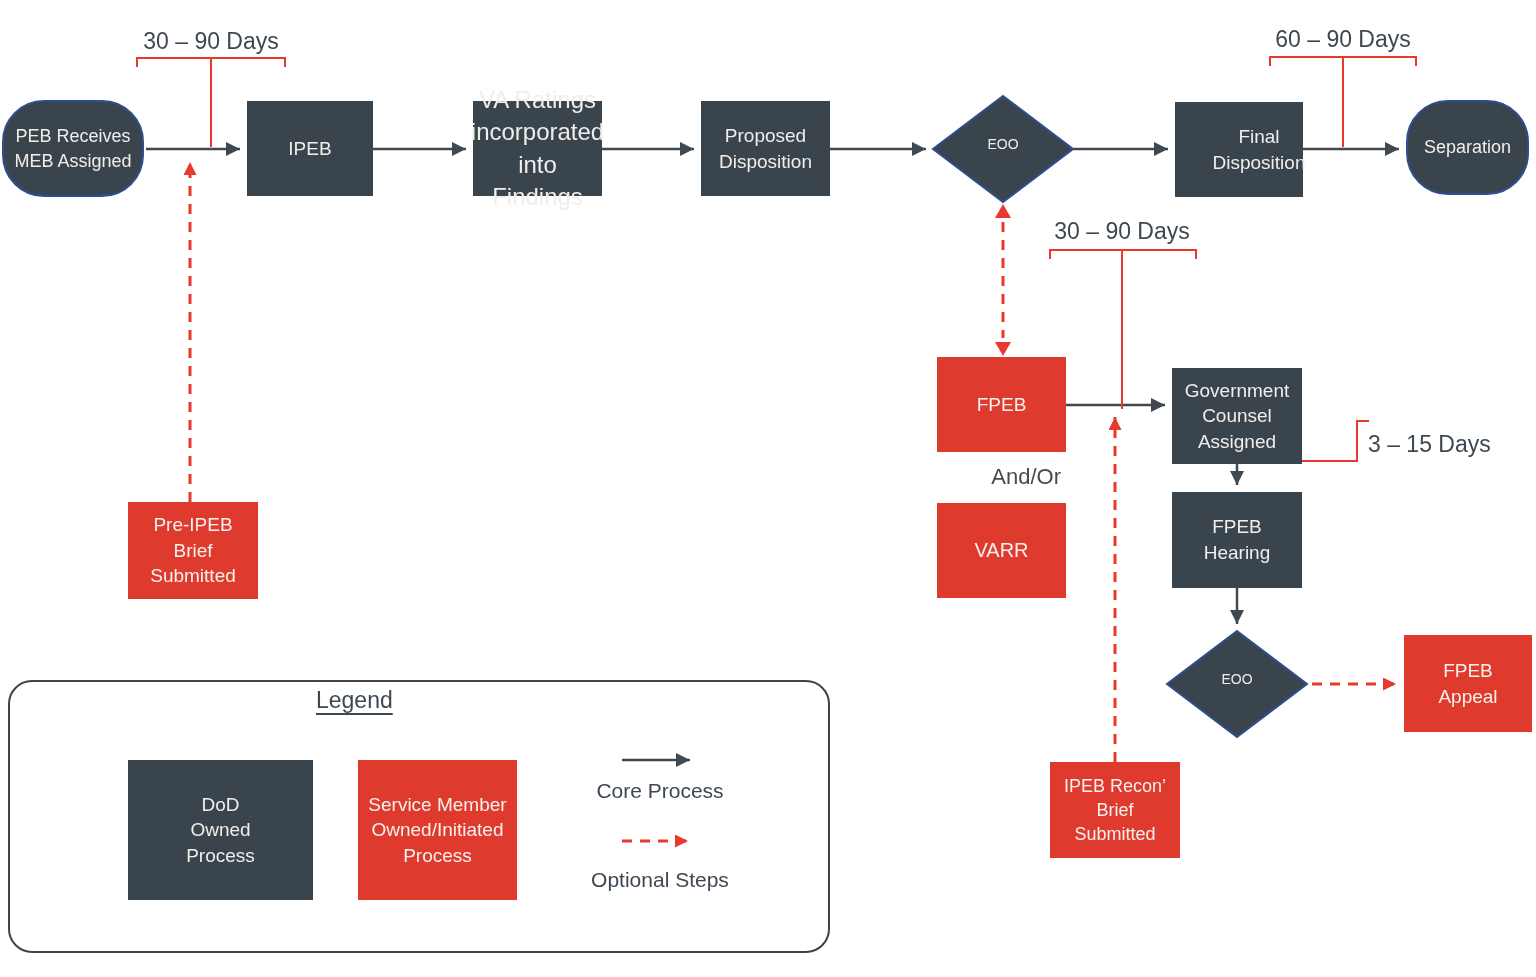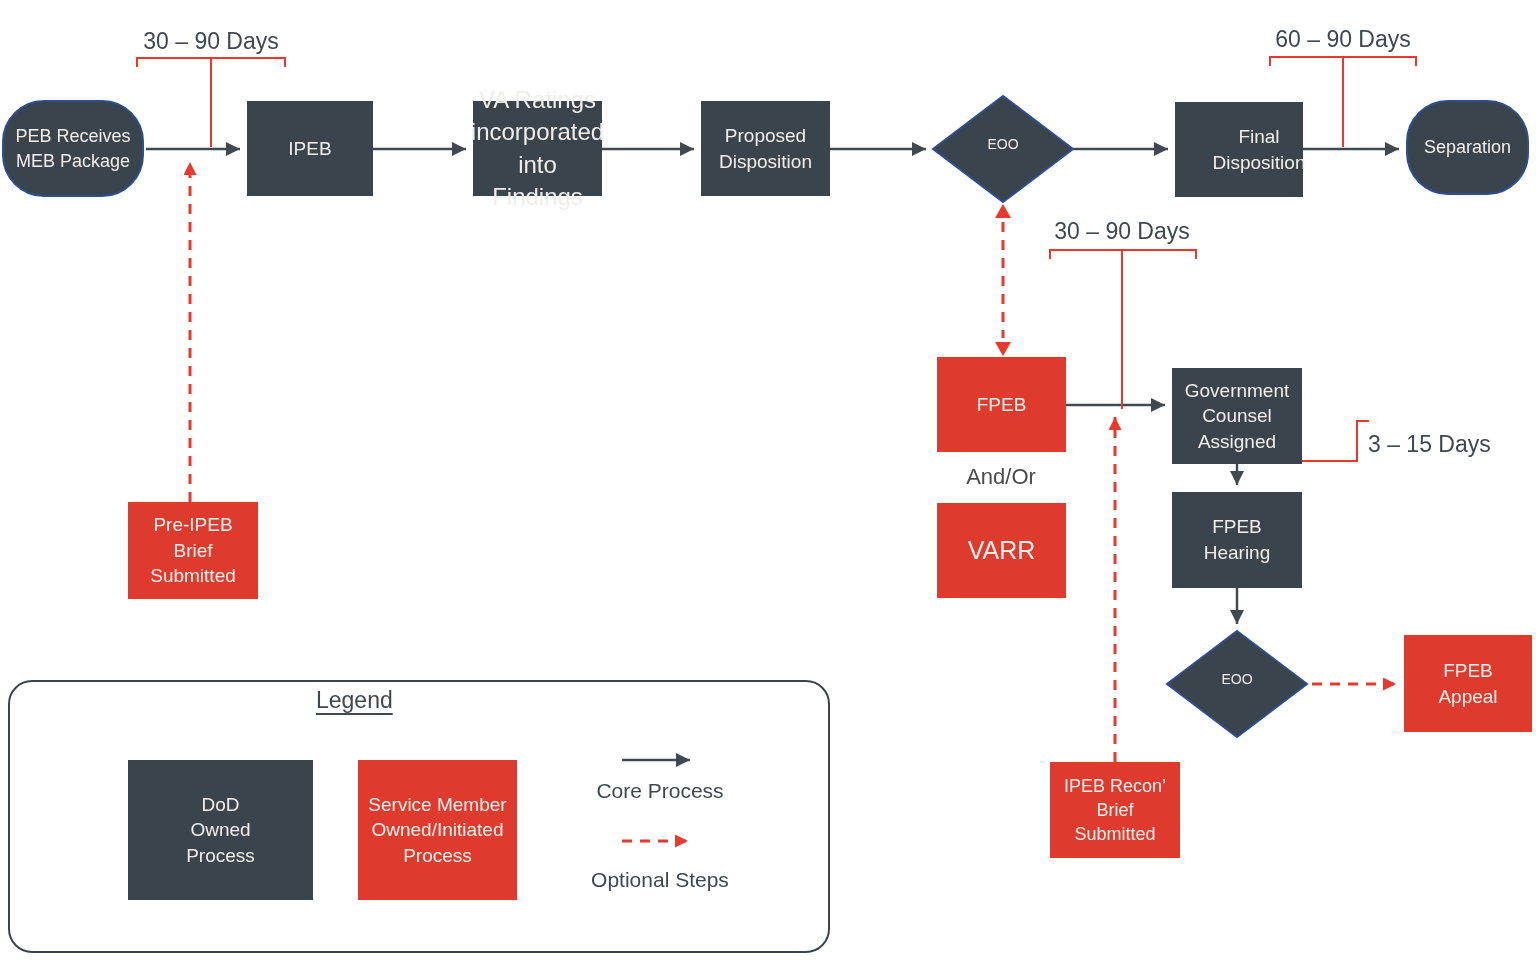--- a/index.html
+++ b/index.html
@@ -28,41 +28,41 @@
   .redbox{background:var(--c-red);color:#F6F1EC;}
   .pill{background:var(--c-dark);color:var(--c-text-light);border:2px solid var(--c-navy);border-radius:42px;}
 
   #n-peb{left:2px;top:100px;width:142px;height:97px;font-size:18px;}
   #n-ipeb{left:247px;top:101px;width:126px;height:95px;font-size:19px;}
   #n-va{left:473px;top:101px;width:129px;height:95px;font-size:24px;}
   #n-prop{left:701px;top:101px;width:129px;height:95px;font-size:19px;}
   #n-final{left:1175px;top:102px;width:128px;height:95px;font-size:19px;padding-left:40px;}
   #n-sep{left:1406px;top:100px;width:123px;height:95px;font-size:18px;}
   #n-fpeb{left:937px;top:357px;width:129px;height:95px;font-size:19px;}
-  #n-varr{left:937px;top:503px;width:129px;height:95px;font-size:25px;}
+  #n-varr{left:937px;top:503px;width:129px;height:95px;font-size:20px;}
   #n-gca{left:1172px;top:357px;width:130px;height:96px;font-size:19px;margin-top:11px;}
   #n-hear{left:1172px;top:492px;width:130px;height:96px;font-size:19px;}
   #n-appeal{left:1404px;top:635px;width:128px;height:97px;font-size:19px;}
   #n-preipeb{left:128px;top:502px;width:130px;height:97px;font-size:19px;}
   #n-recon{left:1050px;top:762px;width:130px;height:96px;font-size:18px;}
 
   .eoo-label{
     position:absolute;text-align:center;font-size:14px;color:var(--c-text-light);
   }
   #lbl-eoo1{left:943px;top:136px;width:120px;}
   #lbl-eoo2{left:1177px;top:671px;width:120px;}
 
   .day{position:absolute;font-size:23px;color:var(--c-text-dark);text-align:center;white-space:nowrap;}
   #d-pre{left:106px;top:28px;width:210px;}
   #d-sep{left:1238px;top:26px;width:210px;}
   #d-fpeb{left:1017px;top:218px;width:210px;}
   #d-hear{left:1368px;top:431px;width:160px;text-align:left;}
 
   #lbl-andor{
-    position:absolute;left:941px;top:464px;width:120px;text-align:center;
+    position:absolute;left:941px;top:464px;width:120px;text-align:right;
     font-size:22px;color:#4A4A4A;
   }
 
   #legend-box{
     position:absolute;left:8px;top:680px;width:822px;height:273px;
     border:2px solid var(--c-dark);border-radius:24px;box-sizing:border-box;
   }
   #legend-title{
     position:absolute;left:316px;top:687px;width:200px;
     font-size:23px;color:var(--c-text-dark);
@@ -125,21 +125,21 @@
     </g>
 
     <polygon class="diamond" points="1003,96 1073,149 1003,202 933,149"></polygon>
     <polygon class="diamond" points="1237,631 1307,684 1237,737 1167,684"></polygon>
 
     <line class="core-line" x1="622" y1="760" x2="690" y2="760" marker-end="url(#ah-dark)"></line>
     <line class="opt-line" x1="622" y1="841" x2="688" y2="841" marker-end="url(#ah-red)"></line>
   </svg>
 
   <div class="node pill" id="n-peb">PEB Receives
-MEB Package</div>
+MEB Assigned</div>
   <div class="node dark" id="n-ipeb">IPEB</div>
   <div class="node dark" id="n-va">VA Ratings
 incorporated
 into Findings</div>
   <div class="node dark" id="n-prop">Proposed
 Disposition</div>
   <div class="eoo-label" id="lbl-eoo1">EOO</div>
   <div class="node dark" id="n-final">Final
 Disposition</div>
   <div class="node pill" id="n-sep">Separation</div>

